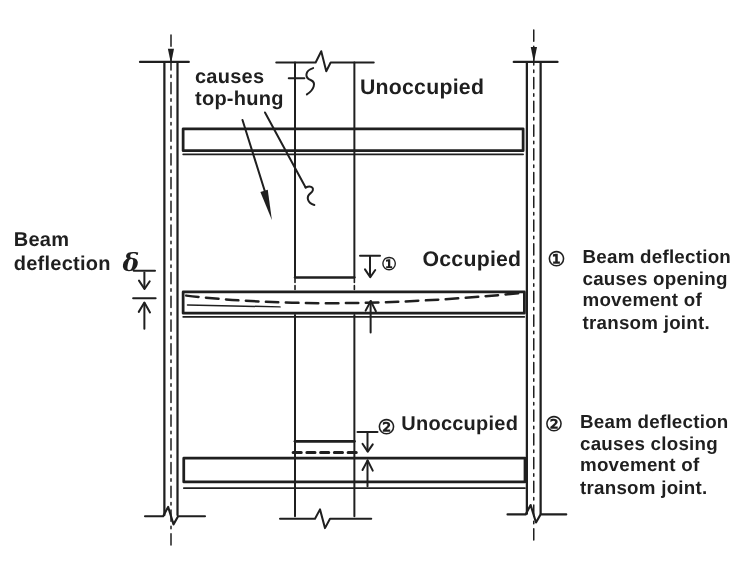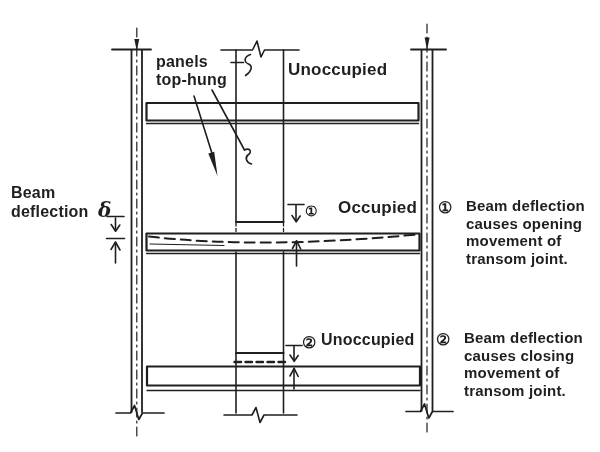--- a/index.html
+++ b/index.html
@@ -109,21 +109,21 @@
     <g stroke-width="1.6">
       <path d="M231,62.5 H243.5"></path>
       <path d="M250.5,54.5 C244,56.5 243.5,62 248.5,64 C253.5,66 251,72 245.5,75.5"></path>
       <path d="M194,96 L212.5,155"></path>
       <polygon points="217.5,176 208.3,153.5 214.2,151.8"></polygon>
       <path d="M212,90 L244.5,150"></path>
       <path d="M244.5,150 C249.5,147.5 252.5,151.5 248.5,154.5 C244.5,157.5 246,162.5 251.5,164"></path>
     </g>
   </svg>
 
-  <div class="t panels-note">panels
+  <div class="t panels-note">causes
 top-hung</div>
   <div class="t zone-top">Unoccupied</div>
   <div class="t marker1">①</div>
   <div class="t zone-mid">Occupied</div>
   <div class="t marker2">②</div>
   <div class="t zone-bot">Unoccupied</div>
   <div class="t beam-defl">Beam
 deflection</div>
   <div class="t delta">δ</div>
 

